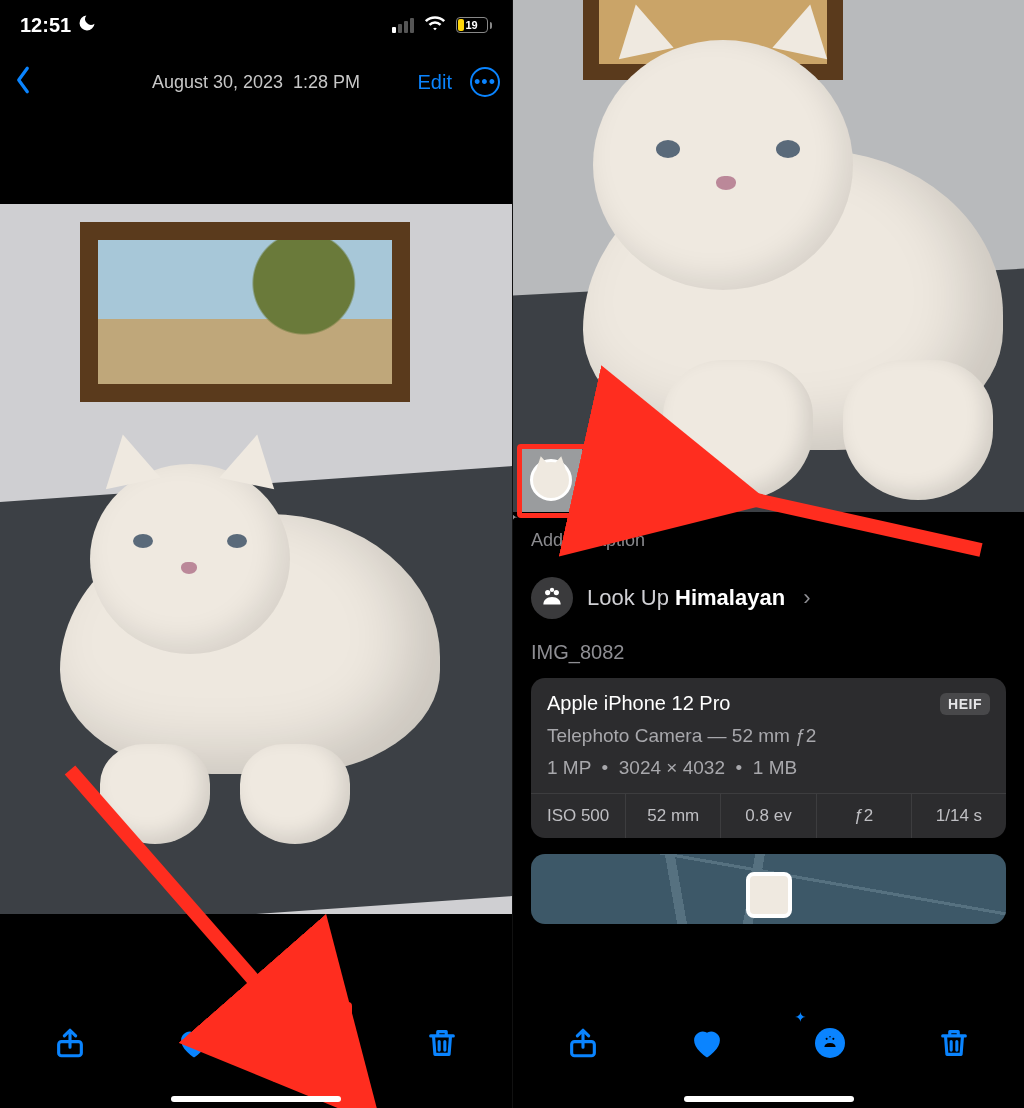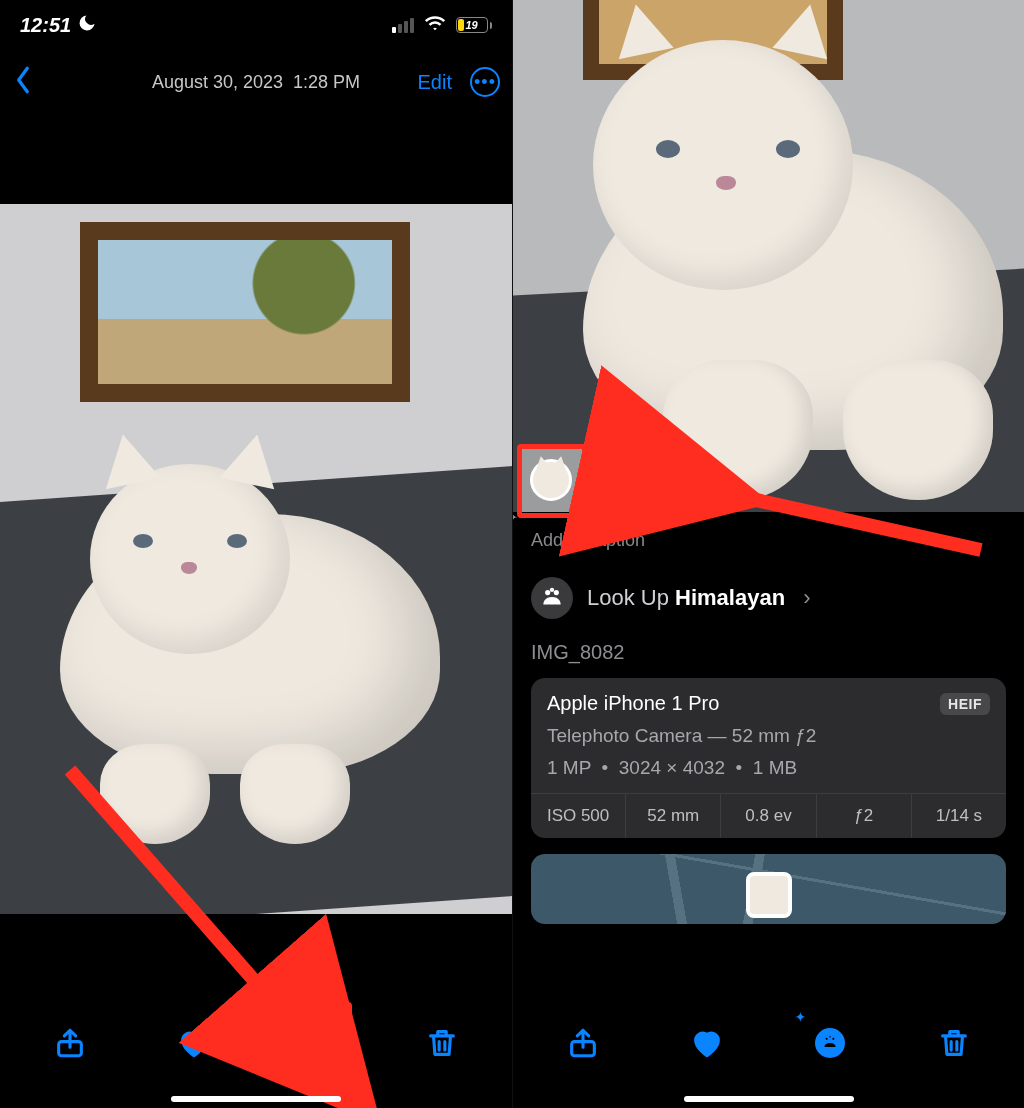--- a/index.html
+++ b/index.html
@@ -2,21 +2,21 @@
 <html><head>
 <meta charset="utf-8">
 <style>
   * { box-sizing: border-box; margin: 0; padding: 0; }
   html, body { width: 1024px; height: 1108px; background: #222; font-family: -apple-system, "SF Pro Text", "Helvetica Neue", Arial, sans-serif; overflow: hidden; }
   .wrap { display: flex; width: 1024px; height: 1108px; }
   .pane { width: 512px; height: 1108px; background: #000; position: relative; overflow: hidden; }
   .pane-right { border-left: 1px solid #111; }
 
   
-  .statusbar { height: 50px; display: flex; align-items: center; justify-content: space-between; padding: 0 20px; color: #fff; font-size: 20px; font-weight: 600; font-style: italic; }
+  .statusbar { height: 50px; display: flex; align-items: center; justify-content: space-between; padding: 0 20px; color: #fff; font-size: 20px; font-weight: 600; }
   .sb-left { display: flex; align-items: center; gap: 6px; }
   .sb-right { display: flex; align-items: center; gap: 10px; }
   .moon-icon svg { width: 20px; height: 20px; fill: #fff; }
   .cell { display: flex; align-items: flex-end; gap: 2px; }
   .cell i { display: block; width: 4px; background: #555; border-radius: 1px; }
   .cell i.on { background: #fff; }
   .cell i:nth-child(1){height:6px}.cell i:nth-child(2){height:9px}.cell i:nth-child(3){height:12px}.cell i:nth-child(4){height:15px}
   .wifi-icon svg { width: 22px; height: 22px; fill: #fff; }
   .battery { display: flex; align-items: center; gap: 2px; }
   .batt-body { width: 32px; height: 16px; border: 1.5px solid #888; border-radius: 4px; position: relative; display:flex; align-items:center; }
@@ -299,21 +299,21 @@
         <span class="lookup-text">
           <span class="lbl">Look Up </span><span class="val">Himalayan</span>
         </span>
         <span class="chev">›</span>
       </div>
 
       <div class="filename">IMG_8082</div>
 
       <div class="exif-card">
         <div class="exif-head">
-          <span>Apple iPhone 1 Pro</span>
+          <span>Apple iPhone 12 Pro</span>
           <span class="heif">HEIF</span>
         </div>
         <div class="exif-line">Telephoto Camera — 52 mm ƒ2</div>
         <div class="exif-line">
           <span>1 MP</span> &nbsp;•&nbsp; <span>3024 × 4032</span> &nbsp;•&nbsp; <span>1 MB</span>
         </div>
         <div class="exif-grid">
           <div class="exif-cell">ISO 500</div>
           <div class="exif-cell">52 mm</div>
           <div class="exif-cell">0.8 ev</div>

